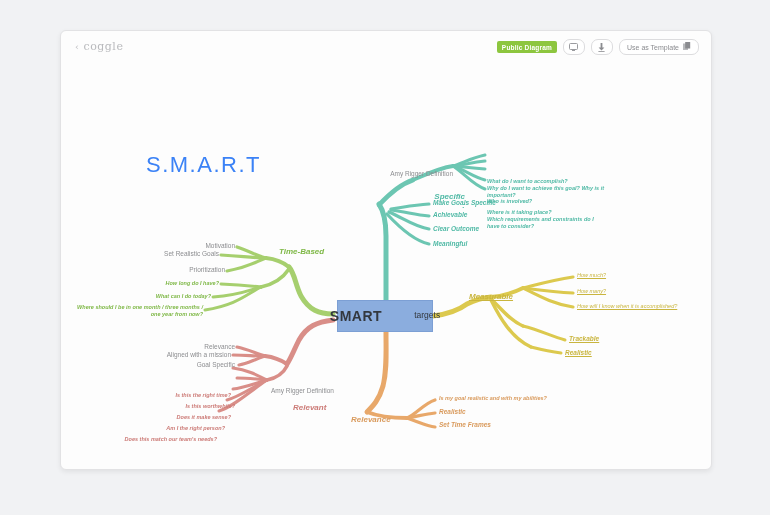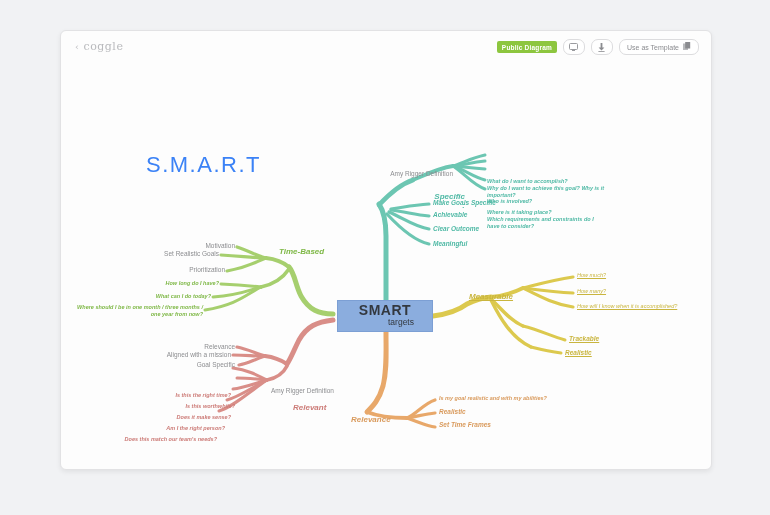--- a/index.html
+++ b/index.html
@@ -51,21 +51,21 @@
 
   .title{
     position:absolute;left:85px;top:88px;
     font-size:22px;color:#3b82f6;letter-spacing:1.5px;font-weight:400;
   }
 
   
   .center{
     position:absolute;left:276px;top:236px;width:94px;height:30px;
     background:#8badde;border:1px solid #7c9fd4;
-    display:flex;flex-direction:column;align-items:center;justify-content:center;
+    display:flex;flex-direction:row;align-items:center;justify-content:center;
   }
   .center .l1{font-size:14px;font-weight:bold;color:#33383f;letter-spacing:.5px;line-height:1;}
   .center .l2{font-size:8.5px;color:#33383f;line-height:1.3;padding-left:32px;}
 
   
   .lbl{position:absolute;white-space:nowrap;}
   .lbl.wrap{white-space:normal;}
 
   .l-main{font-size:8px;font-style:italic;font-weight:bold;}
   .l-sub{font-size:6.5px;font-style:italic;font-weight:bold;}

